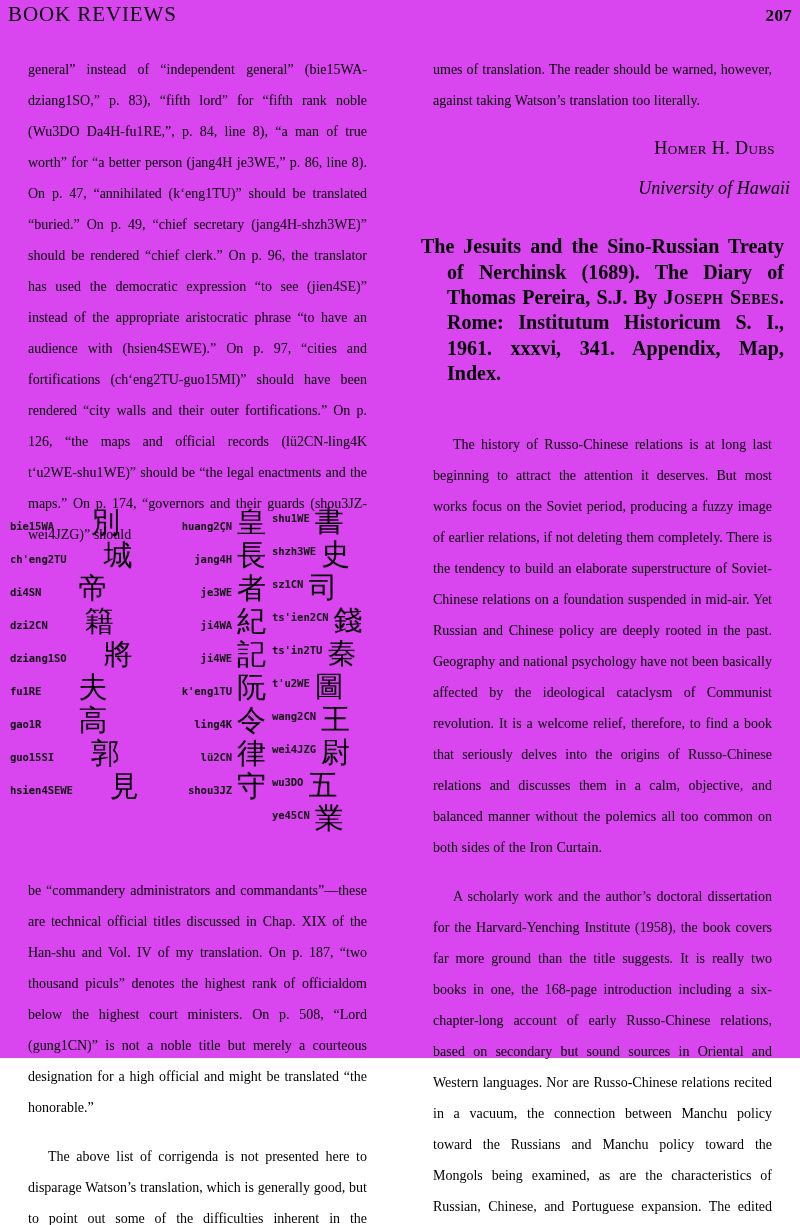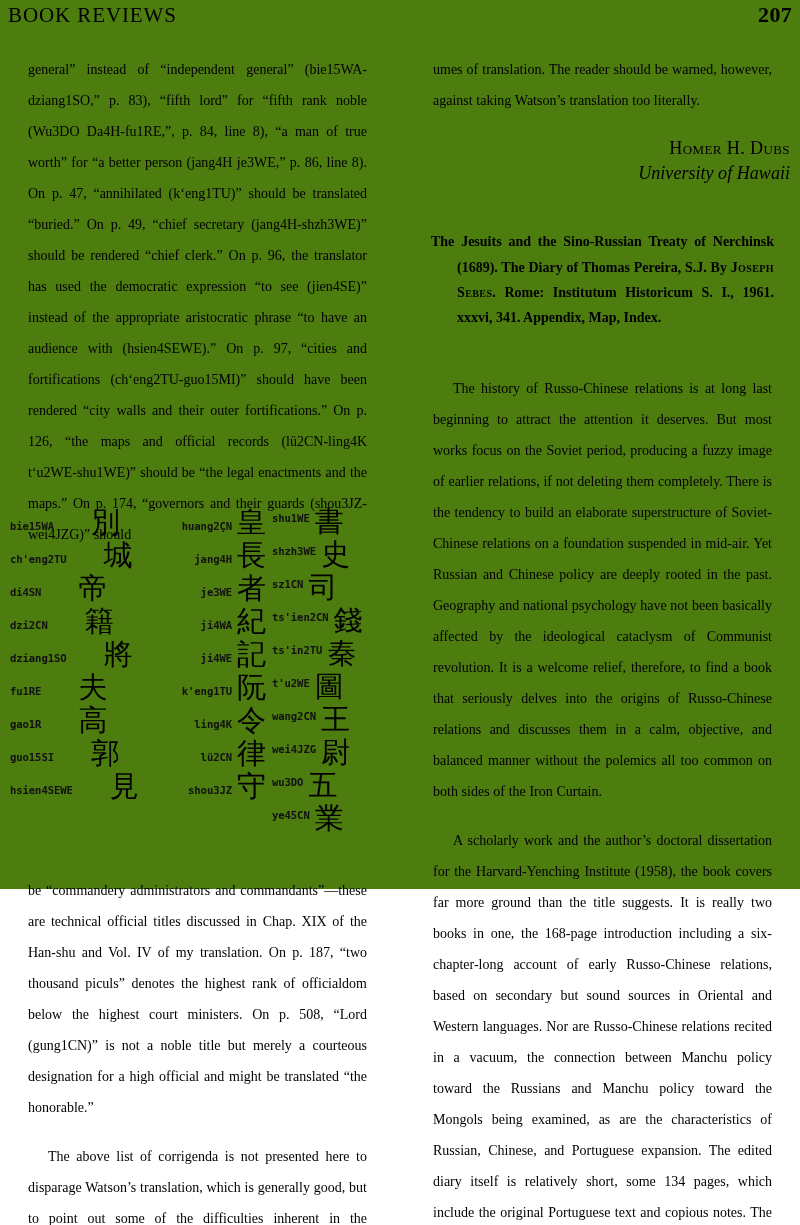--- a/index.html
+++ b/index.html
@@ -16,22 +16,22 @@
     font-family: "Liberation Serif", "DejaVu Serif", serif;
     color: #000000;
     -webkit-font-smoothing: antialiased;
   }
 
   .page {
     position: absolute;
     left: 0;
     top: 0;
     width: 800px;
-    height: 889px;
-    background: #4d7c0f;
+    height: 1058px;
+    background: #d946ef;
   }
 
   
   .running-head {
     position: absolute;
     left: 8px;
     top: 2px;
     width: 784px;
     height: 26px;
     display: flex;
@@ -39,21 +39,21 @@
     align-items: baseline;
   }
   .running-head .rh-title {
     font-size: 21px;
     font-weight: 400;
     letter-spacing: 0.9px;
     font-variant: small-caps;
     text-transform: uppercase;
   }
   .running-head .rh-folio {
-    font-size: 22px;
+    font-size: 17px;
     font-weight: 700;
     letter-spacing: 0.3px;
   }
 
   
   .col {
     position: absolute;
     top: 36px;
     width: 375px;
   }
@@ -72,39 +72,39 @@
   p.body.indent { text-indent: 20px; }
   p.body + p.body { margin-top: 0; }
 
   .smallcaps {
     font-variant: small-caps;
     letter-spacing: 0.4px;
   }
 
   
   .byline {
-    margin: 0;
+    margin: 15px;
     font-size: 18.1px;
     line-height: 25.1px;
     text-align: right;
     padding-top: 2px;
   }
   .affiliation {
     margin: 0;
     font-size: 18.1px;
     line-height: 25.1px;
     font-style: italic;
     text-align: right;
   }
 
   
   .citation {
-    margin: 16px;
+    margin: 6px;
     padding-top: 27px;
-    font-size: 14px;
+    font-size: 20px;
     line-height: 25.4px;
     font-weight: 700;
     text-align: justify;
     padding-left: 26px;
     text-indent: -26px;
   }
   .citation .smallcaps { font-weight: 700; }
 
   .after-citation { padding-top: 24px; }
 

